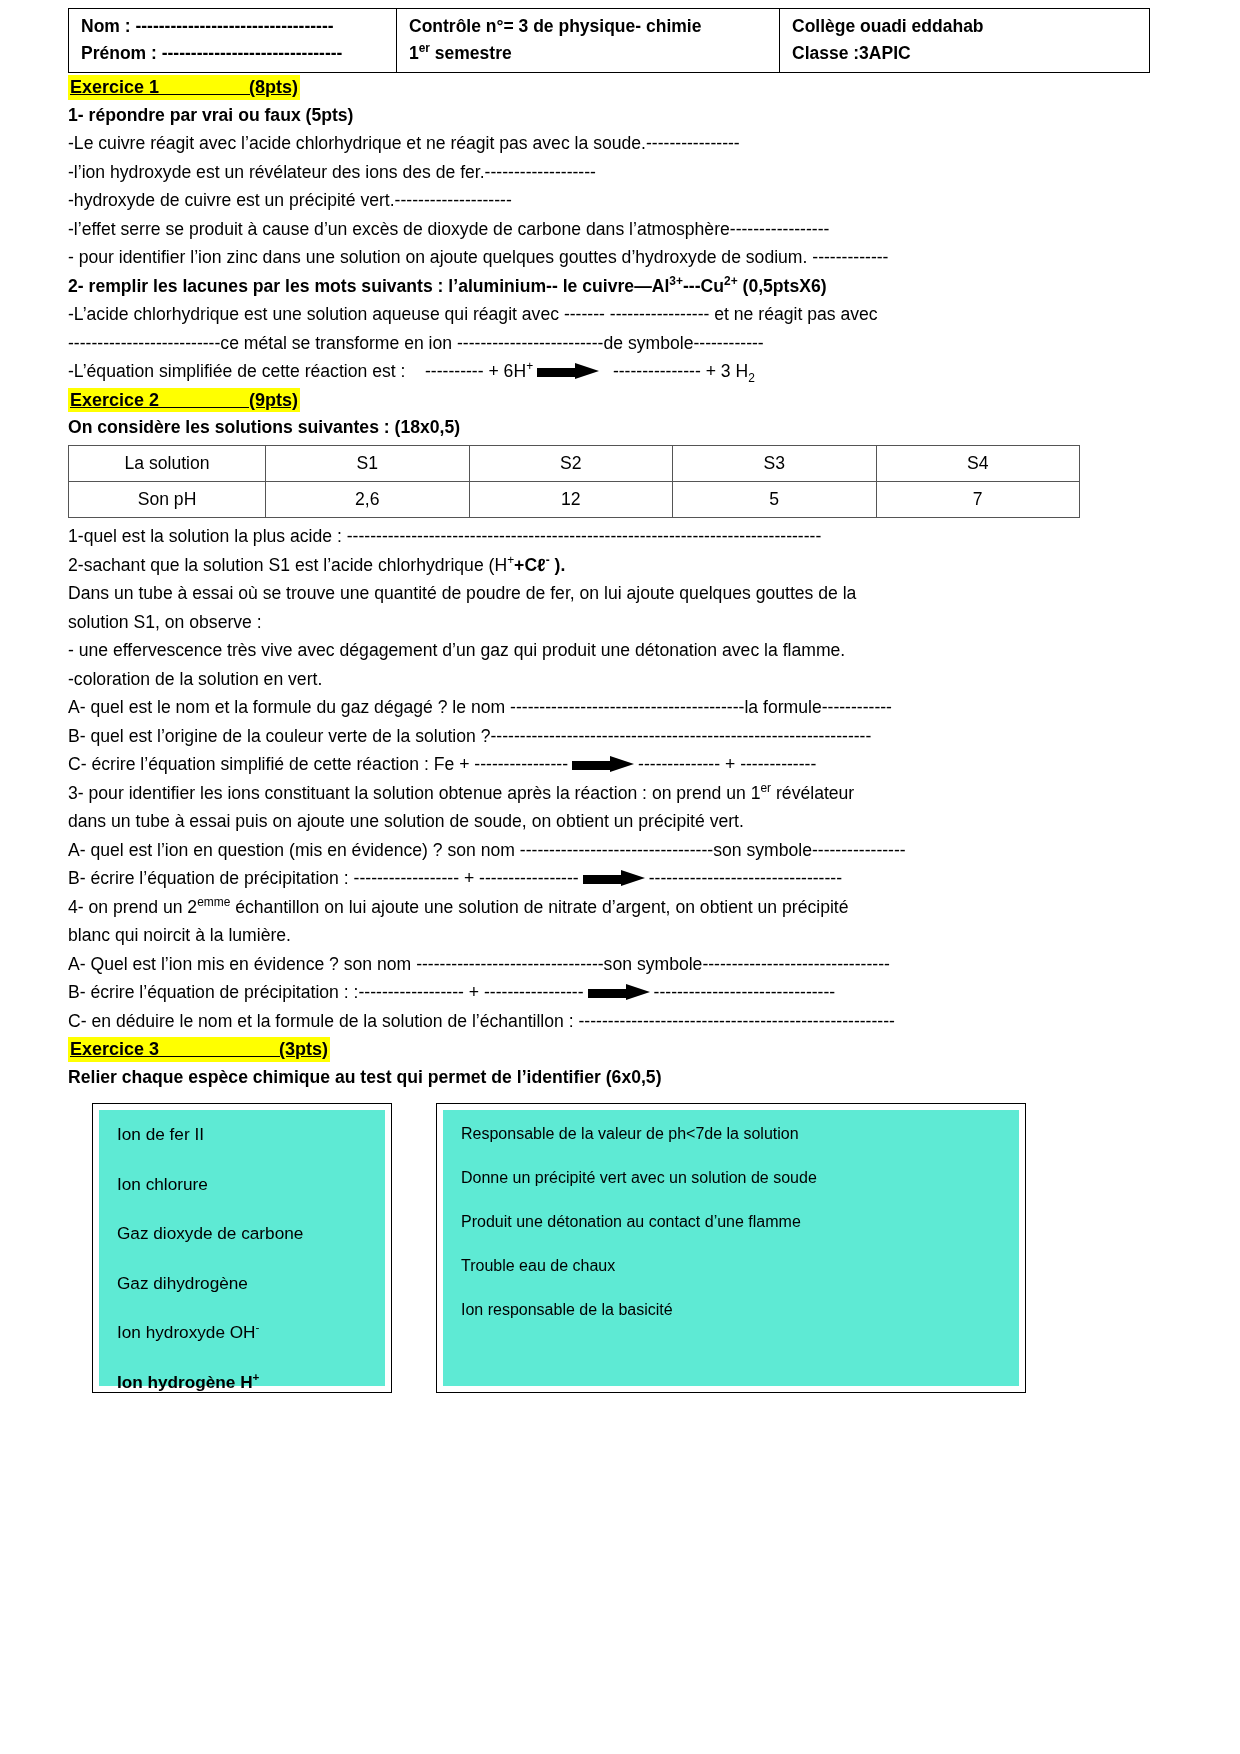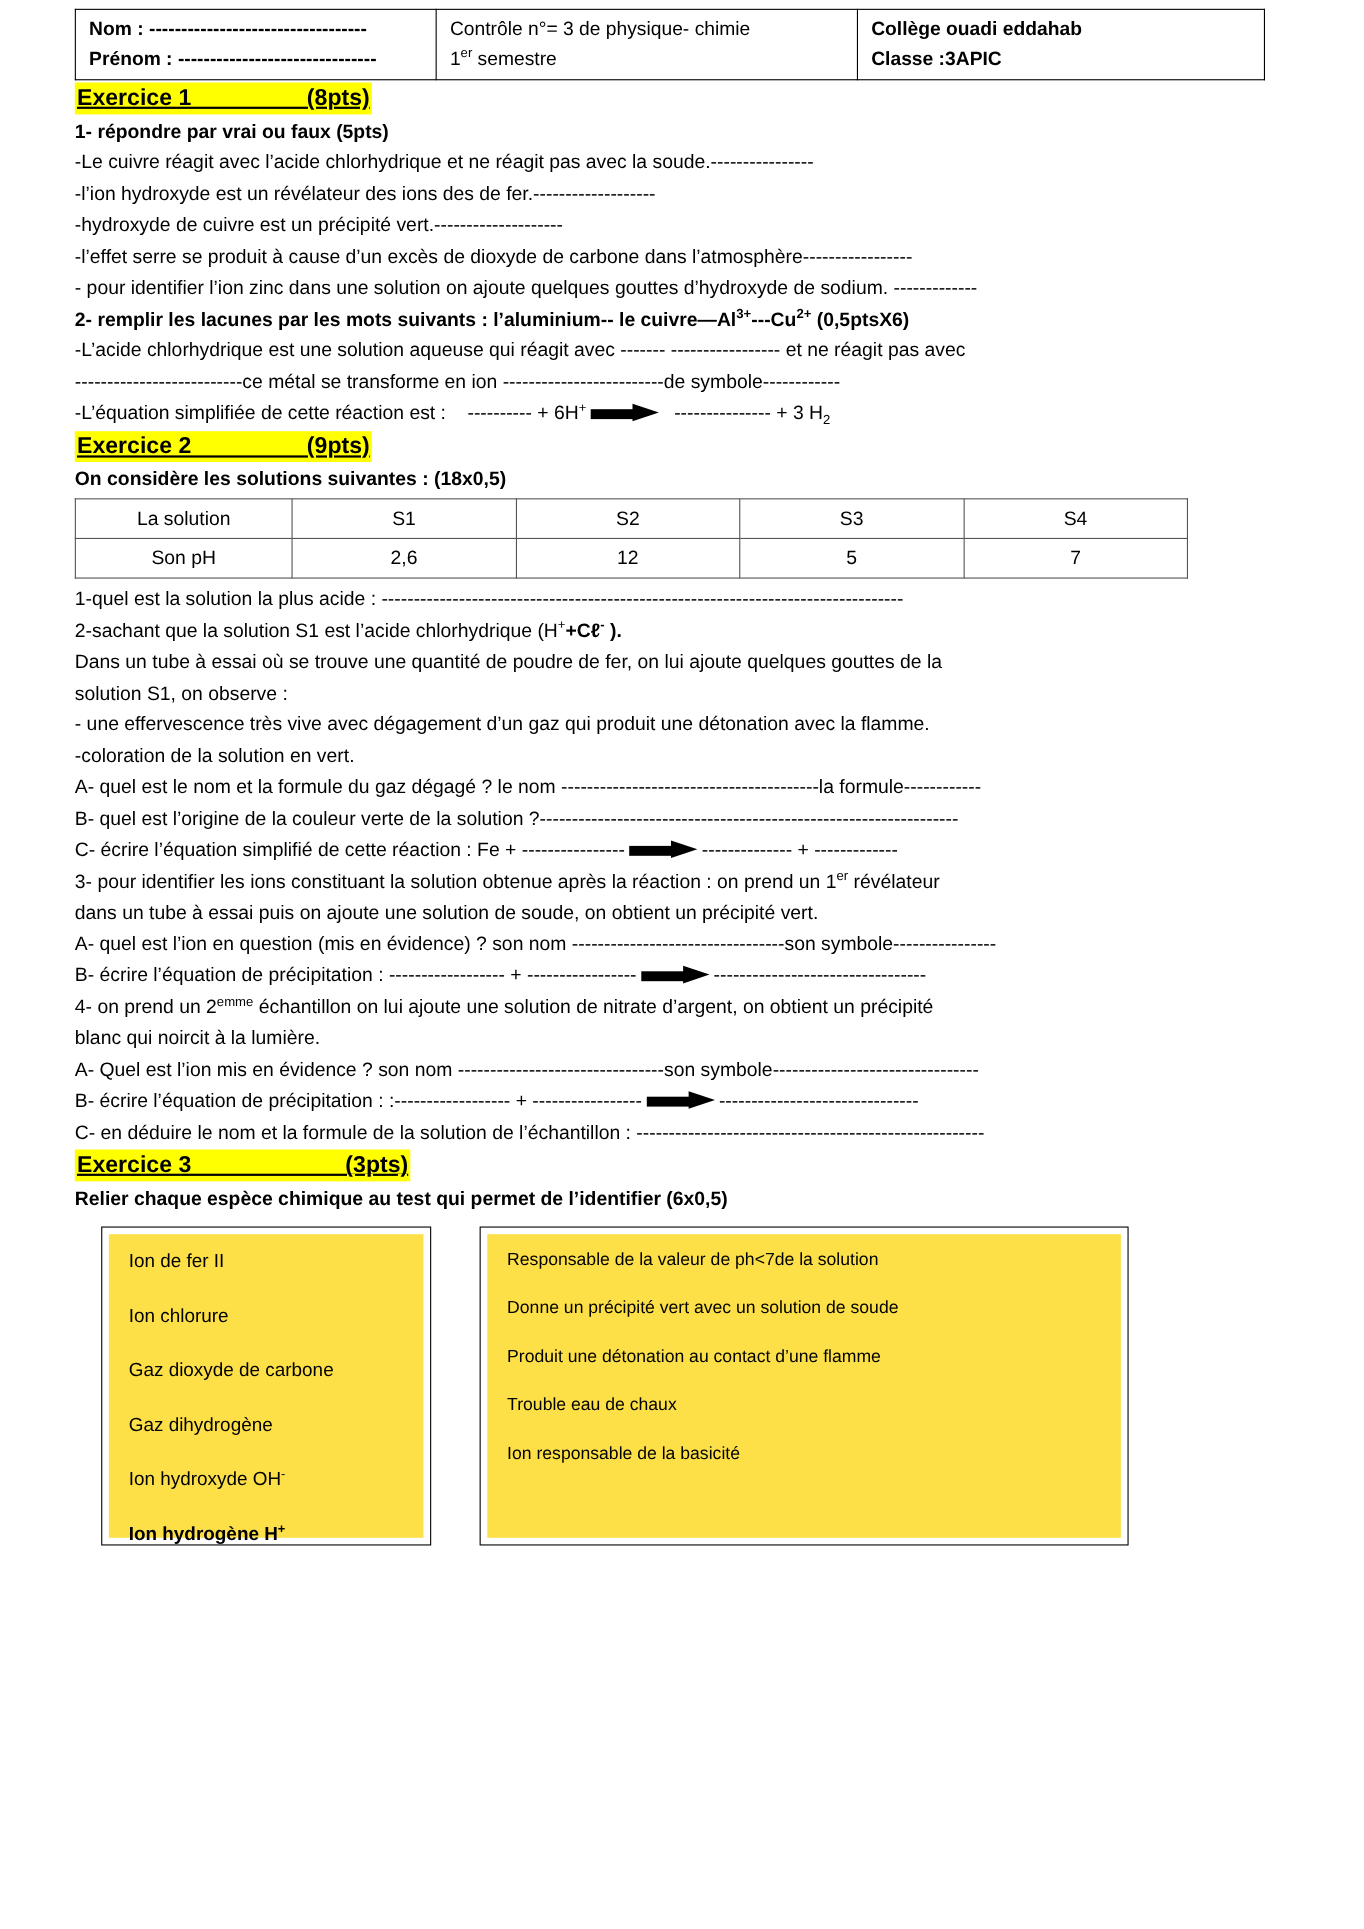--- a/index.html
+++ b/index.html
@@ -34,42 +34,42 @@
   }
   table.header-table td {
     border: 1.6px solid #000;
     padding: 4px 10px 5px 12px;
     vertical-align: top;
     font-size: 17.5px;
     line-height: 1.55;
     margin-left: 34px;
   }
   td.hdr-name   { width: 305px; font-weight: bold; }
-  td.hdr-title  { width: 360px; font-weight: normal; }
+  td.hdr-title  { width: 360px; font-weight: bold; }
   td.hdr-school { width: 347px; font-weight: bold; }
   .hdr-line { white-space: nowrap; }
 
   
   .line {
     font-size: 17.6px;
     line-height: 1.62;
     white-space: nowrap;
     margin: 0;
     padding: 0;
   }
   .b { font-weight: bold; }
   sup { font-size: 0.68em; vertical-align: super; line-height: 0; }
   sub { font-size: 0.68em; vertical-align: sub; line-height: 0; }
 
   
   .ex-head {
     display: inline-block;
     background: #ffff00;
     font-weight: bold;
-    font-size: 21px;
+    font-size: 18px;
     text-decoration: underline;
     line-height: 1.35;
     padding: 0 2px 0 2px;
     white-space: pre;
     margin: 2px 0 1px 0;
   }
 
   
   .arrow {
     display: inline-block;
@@ -117,21 +117,21 @@
     height: 300px;
   }
   .match-box {
     position: absolute;
     border: 1.4px solid #000;
     background: #ffffff;
     padding: 6px;
     box-sizing: border-box;
   }
   .match-inner {
-    background: #fde047;
+    background: #5eead4;
     width: 100%;
     height: 100%;
     box-sizing: border-box;
     padding: 14px 0 0 18px;
   }
   .box-left  { left: 24px;  top: 0;  width: 300px; height: 290px; }
   .box-right { left: 368px; top: 0;  width: 590px; height: 290px; }
   .match-item {
     font-size: 17.2px;
     line-height: 1.25;

